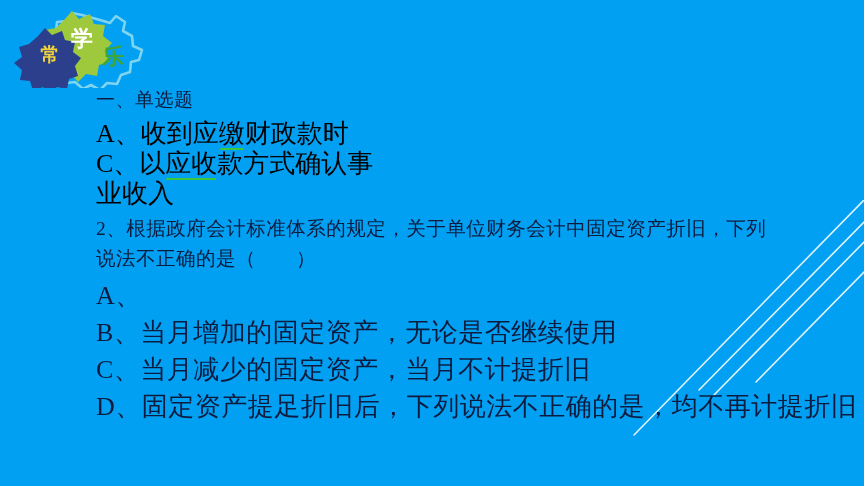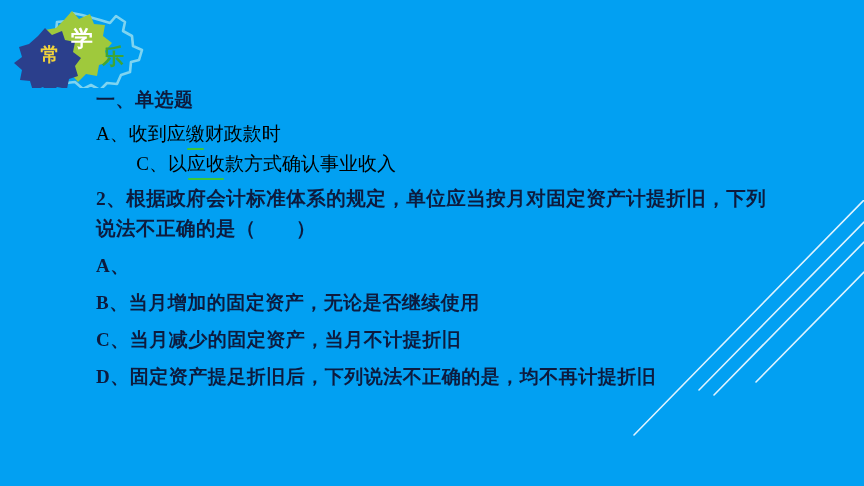--- a/index.html
+++ b/index.html
@@ -44,21 +44,21 @@
   
   .content {
     position: absolute;
     left: 96px;
     top: 86px;
     width: 740px;
   }
 
   .line {
     color: #0d1b3e;
-    font-weight: bold;
+    font-weight: normal;
     letter-spacing: 0.5px;
     white-space: nowrap;
     position: relative;
   }
 
   .heading {
     font-size: 19px;
     line-height: 28px;
     margin-bottom: 5px;
   }
@@ -68,28 +68,28 @@
     line-height: 30px;
   }
 
   .question.wrap {
     white-space: normal;
     width: 690px;
     text-indent: 0;
   }
 
   .opt-row {
-    font-size: 19px;
+    font-size: 26px;
     line-height: 30px;
     display: flex;
     align-items: baseline;
   }
 
   .opt-row .col-a { width: 310px; flex: 0 0 310px; }
-  .opt-row .col-c { width: 300px; flex: 0 0 300px; text-align: right; }
+  .opt-row .col-c { width: 300px; flex: 0 0 300px; }
 
   .gap-q2 { height: 5px; }
   .gap-opts { height: 7px; }
 
   
   .mk {
     position: relative;
     display: inline-block;
   }
   .mk::after {
@@ -172,21 +172,21 @@
 
     <div class="opt-row">
       <div class="col-c">
         <span>C、</span><span>以</span><span class="mk">应收</span><span>款方式确认事业收入</span>
       </div>
     </div>
 
     <div class="gap-q2"></div>
 
     <div class="line question wrap">
-      <span>2、</span><span>根据政府会计标准体系的规定，单位应当按月对固定资产计提折旧，下列说法不正确的是（　　）</span>
+      <span>2、</span><span>根据政府会计标准体系的规定，关于单位财务会计中固定资产折旧，下列说法不正确的是（　　）</span>
     </div>
 
     <div class="gap-opts"></div>
 
     <div class="line opt-row">
       <span>A、</span>
     </div>
 
     <div class="gap-opts"></div>
 

